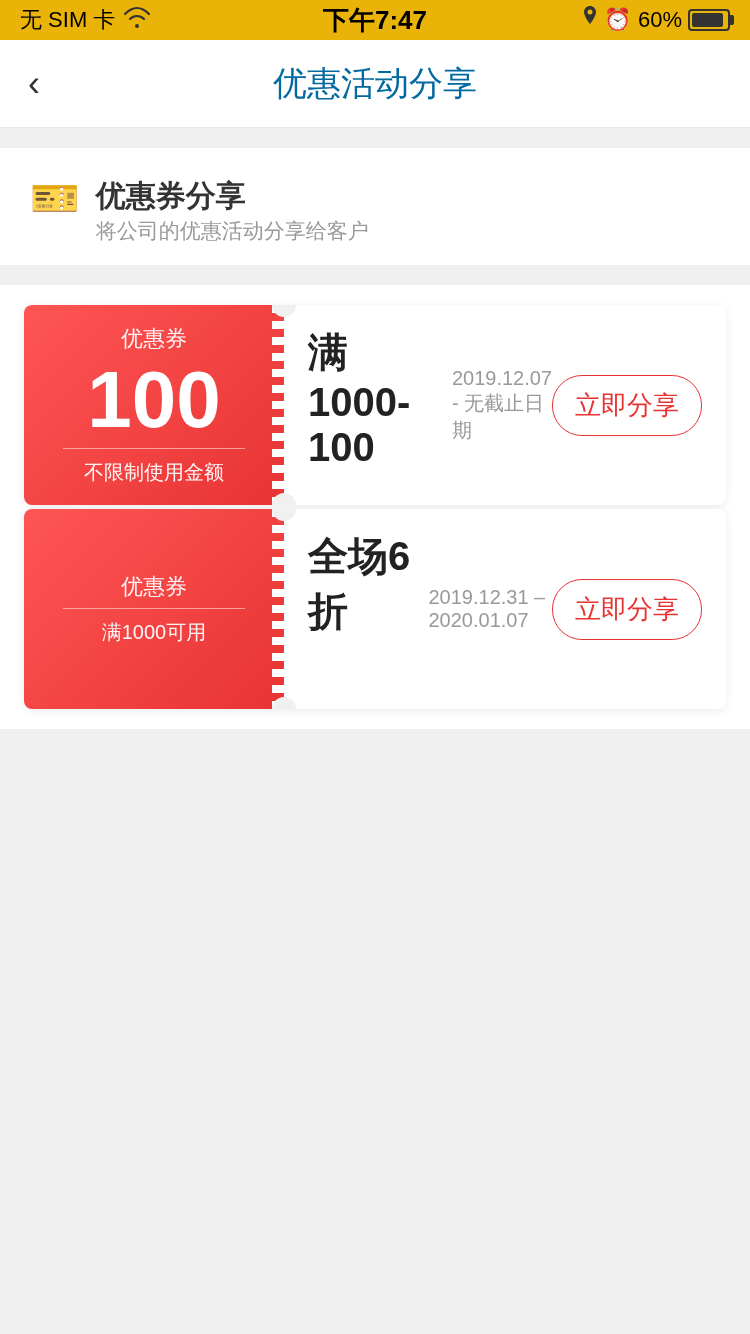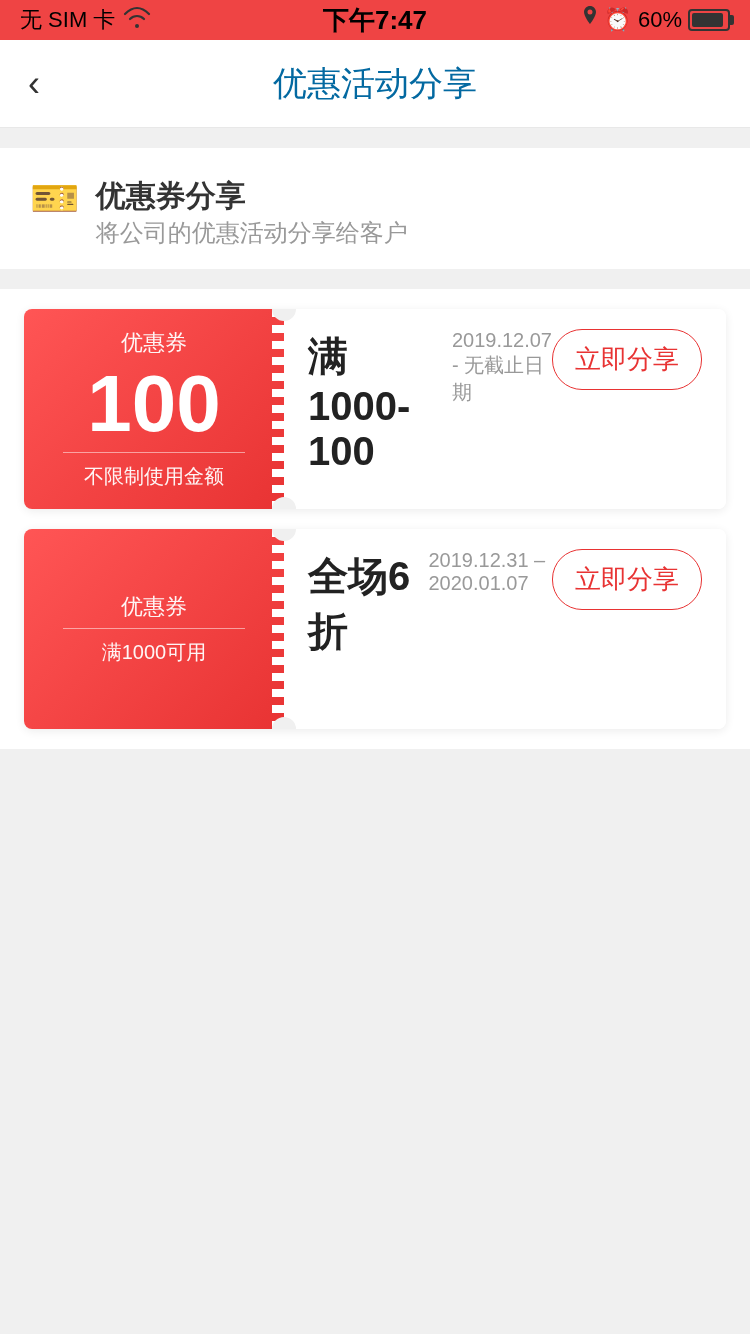--- a/index.html
+++ b/index.html
@@ -9,21 +9,21 @@
       min-height: 1334px;
       font-family: -apple-system, "PingFang SC", "Helvetica Neue", Arial, sans-serif;
       background: #f0f0f0;
       overflow-x: hidden;
     }
 
     
     .status-bar {
       width: 750px;
       height: 40px;
-      background: #ef4444;
+      background: #eab308;
       display: flex;
       align-items: center;
       justify-content: space-between;
       padding: 0 20px;
       font-size: 24px;
       font-weight: 500;
     }
     .status-left {
       display: flex;
       align-items: center;
@@ -109,32 +109,32 @@
       font-size: 40px;
       line-height: 1;
       margin-top: 2px;
     }
     .section-text h2 {
       font-size: 30px;
       font-weight: 600;
       color: #333;
     }
     .section-text p {
-      font-size: 24px;
+      font-size: 21px;
       color: #999;
     }
 
     
     .coupon-list {
       margin-top: 20px;
       background: #fff;
       padding: 20px 24px;
       display: flex;
       flex-direction: column;
-      gap: 20px;
+      gap: 4px;
     }
 
     
     .coupon-card {
       display: flex;
       width: 100%;
       height: 200px;
       border-radius: 8px;
       overflow: hidden;
       box-shadow: 0 2px 10px rgba(0,0,0,0.08);
@@ -222,21 +222,21 @@
       gap: 16px;
       background: #fff;
     }
     .coupon-name {
       font-size: 40px;
       font-weight: 600;
       color: #222;
     }
     .coupon-footer {
       display: flex;
-      align-items: flex-start;
+      align-items: center;
       justify-content: space-between;
     }
     .coupon-date {
       font-size: 20px;
       color: #999;
       flex: 1;
     }
     .share-btn {
       padding: 12px 22px;
       border: 1.5px solid #e83333;

